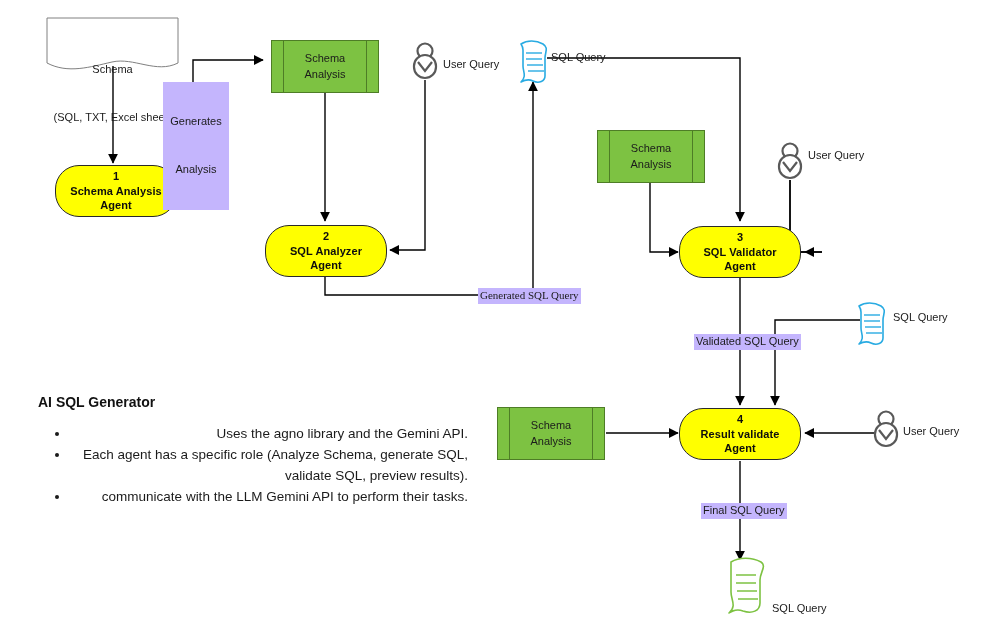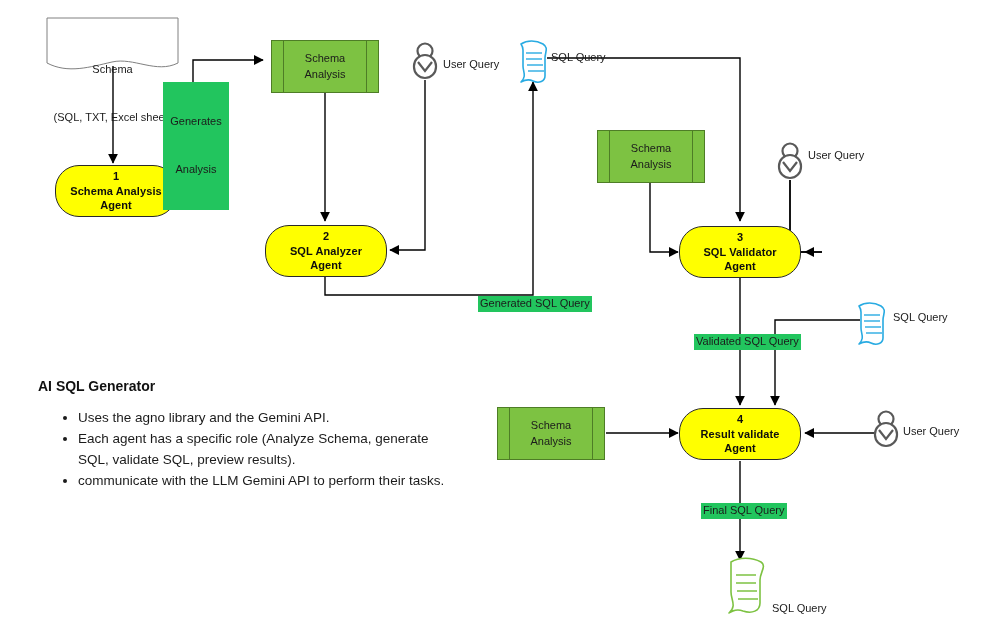--- a/index.html
+++ b/index.html
@@ -31,27 +31,27 @@
   .store::before,.store::after{
     content:"";position:absolute;top:0;bottom:0;width:0;border-left:1px solid #4e7d26;
   }
   .store::before{left:11px;}
   .store::after{right:11px;}
   .store .lbl{position:relative;z-index:2;}
 
   
   .lab{
     position:absolute;font-size:11px;line-height:1.45;color:#1b1b1b;
-    white-space:pre;background:#22c55e;padding:0 2px;
+    white-space:pre;background:#c4b5fd;padding:0 2px;
   }
 
   
   .notes{position:absolute;left:38px;top:378px;width:430px;}
-  .notes h3{margin:0 0 14px 0;font-size:14px;font-weight:bold;color:#111;}
-  .notes ul{margin:8px;padding:0 0 0 32px;list-style:disc;}
+  .notes h3{margin:16px 0 14px 0;font-size:14px;font-weight:bold;color:#111;}
+  .notes ul{margin:0;padding:0 0 0 32px;list-style:disc;text-align:right;}
   .notes li{font-size:13.5px;line-height:1.5;color:#1b1b1b;margin:0 0 1px 0;}
 
   
   .actorlabel{position:absolute;font-size:11px;color:#1b1b1b;white-space:pre;text-align:center;}
   .doclabel{position:absolute;font-size:11px;color:#1b1b1b;white-space:pre;line-height:1.45;text-align:center;}
 </style>
 </head>
 <body>
 
 <div id="canvas">
@@ -187,21 +187,21 @@
     <span class="num">4</span>
     <span class="nm">Result validate</span>
     <span class="nm">Agent</span>
   </div>
 
   <div class="lab" style="left:163px;top:82px;width:62px;text-align:center;">
     <div>Generates</div>
     <div>Analysis</div>
   </div>
 
-  <div class="lab" style="left:478px;top:296px;">Generated SQL Query</div>
+  <div class="lab" style="left:478px;top:288px;font-family:Liberation Serif, serif;">Generated SQL Query</div>
 
   <div class="lab" style="left:686px;top:334px;margin-left:8px;">Validated SQL Query</div>
 
   <div class="lab" style="left:701px;top:503px;">Final SQL Query</div>
 
   <div class="actorlabel" style="left:443px;top:58px;">User Query</div>
   <div class="actorlabel" style="left:808px;top:149px;">User Query</div>
   <div class="actorlabel" style="left:903px;top:425px;">User Query</div>
 
   <div class="doclabel" style="left:551px;top:50px;">SQL Query</div>

